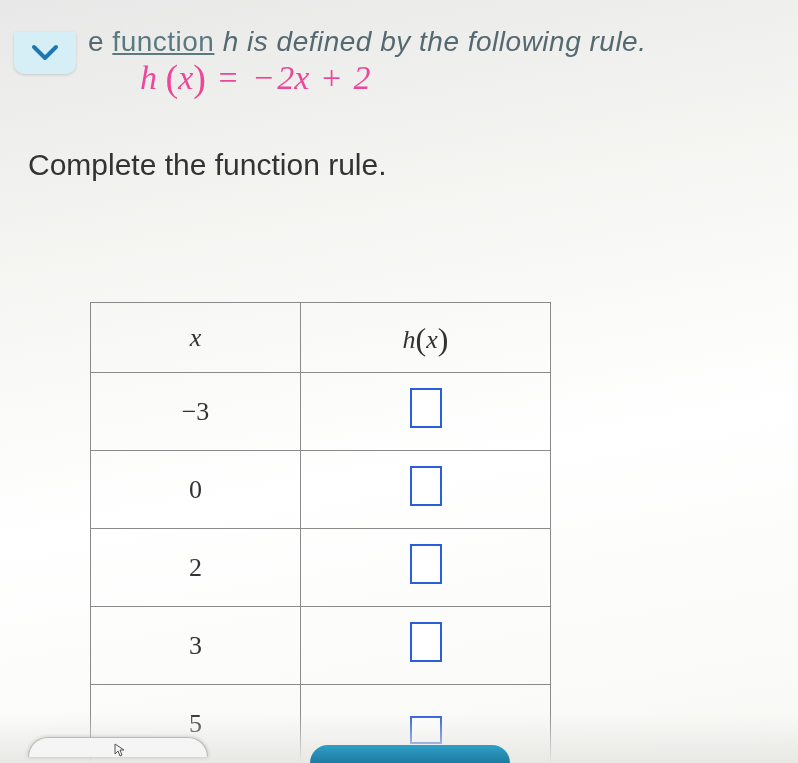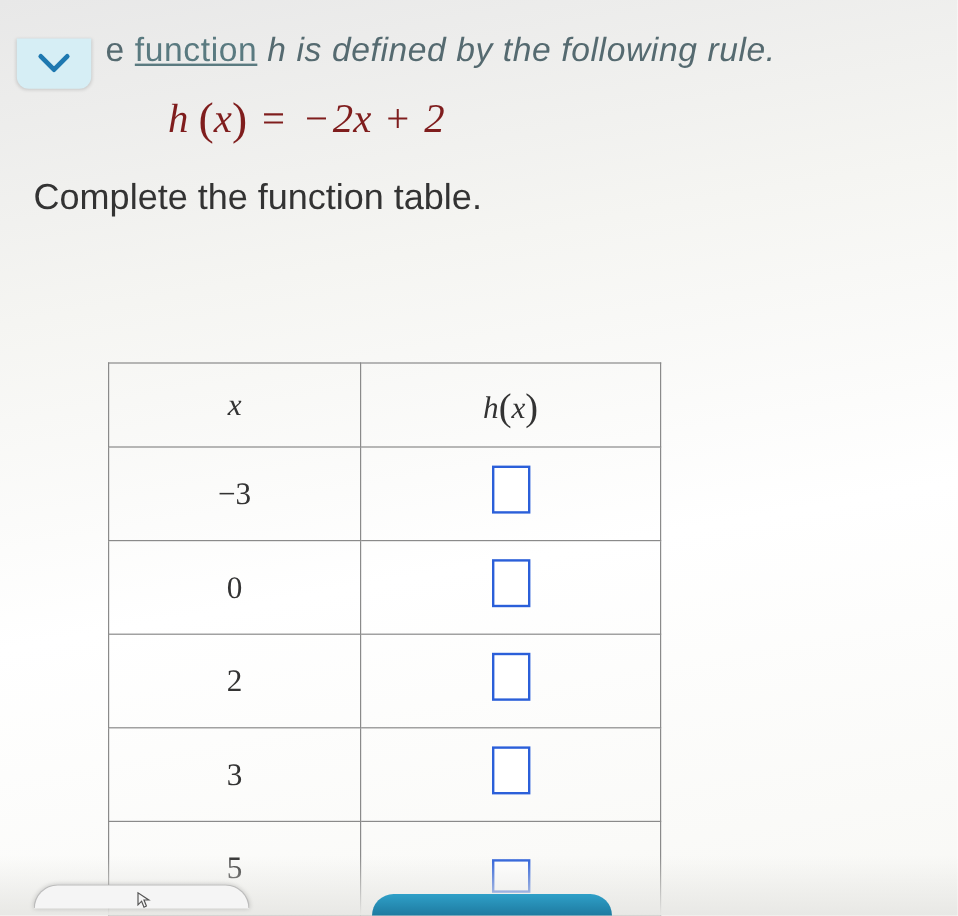--- a/index.html
+++ b/index.html
@@ -44,26 +44,26 @@
     position: relative;
     top: -6px;
   }
   .top-text .underline {
     text-decoration: underline;
     color: #5a7a80;
   }
   .top-text .ital { font-style: italic; }
   .formula {
     position: absolute;
-    top: 76px;
+    top: 54px;
     left: 140px;
     font-family: Georgia, 'Times New Roman', serif;
     font-size: 34px;
     font-style: italic;
-    color: #7f1d1d;
+    color: #ec4899;
   }
   .formula .paren { font-style: normal; font-size: 38px; position: relative; top: 2px; }
   .formula .op { font-style: normal; padding: 0 4px; }
   .instruction {
     position: absolute;
     top: 148px;
     left: 28px;
     font-size: 30px;
     color: #333;
   }
@@ -156,21 +156,21 @@
 
 <div class="formula">
   <span>h</span>
   <span class="paren">(</span><span>x</span><span class="paren">)</span>
   <span class="op">=</span>
   <span class="op">−</span><span>2</span><span>x</span>
   <span class="op">+</span>
   <span>2</span>
 </div>
 
-<div class="instruction">Complete the function table.</div>
+<div class="instruction">Complete the function rule.</div>
 
 <div class="table-wrap">
   <table class="func">
     <tbody>
         <tr>
       <th class="col-x">
         <span>x</span>
       </th>
       <th class="col-hx hx-header">
         <span>h</span><span class="paren">(</span><span>x</span><span class="paren">)</span>

